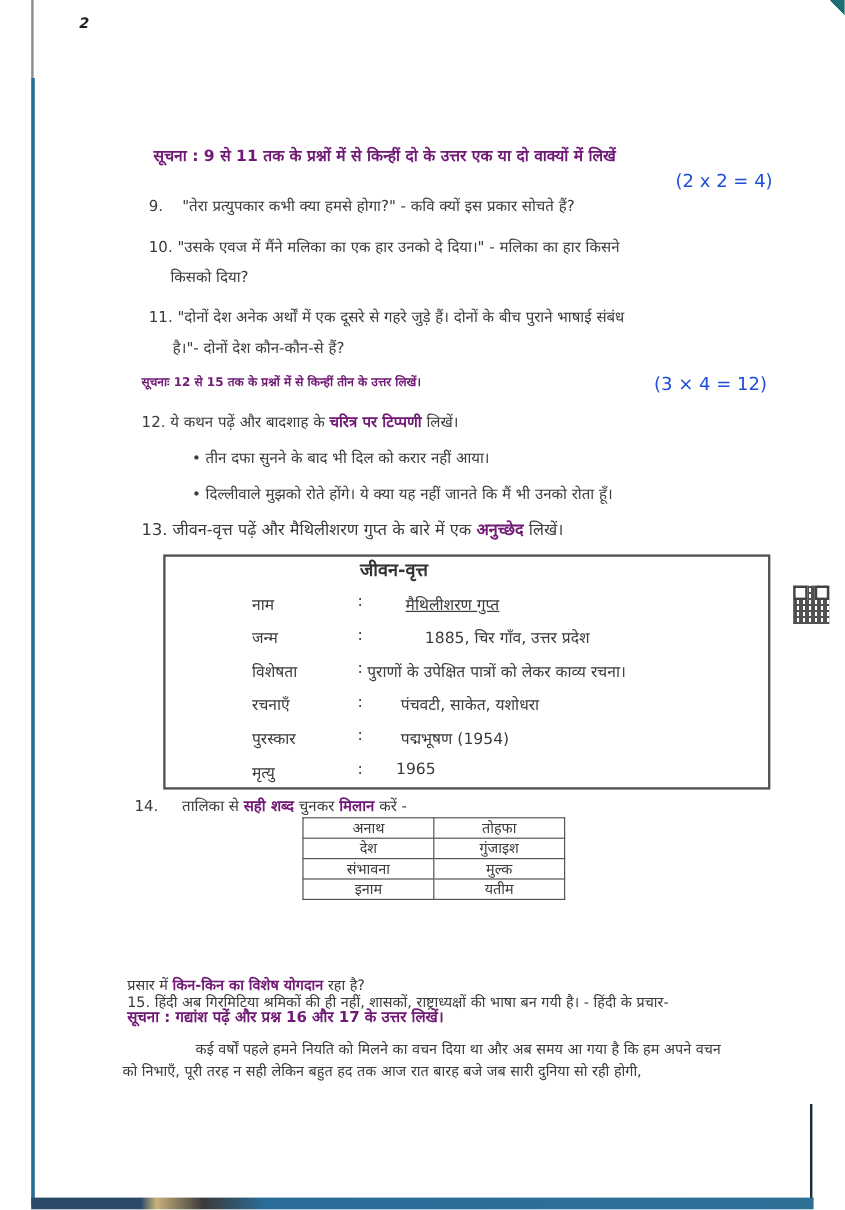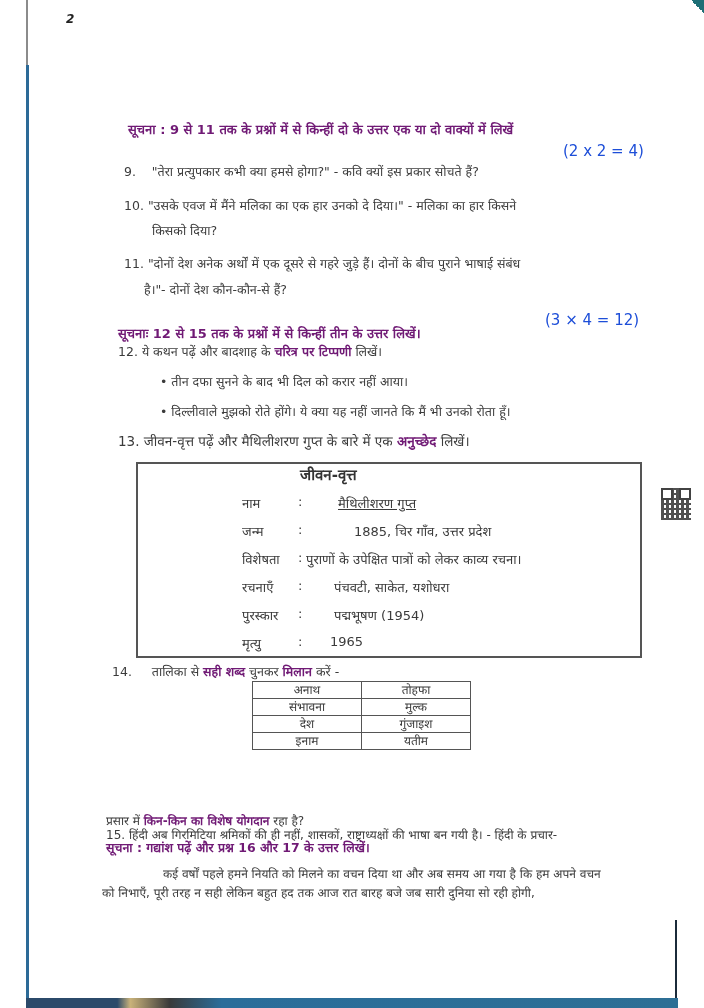--- a/index.html
+++ b/index.html
@@ -41,21 +41,21 @@
     position: absolute; font-size: 15px; color: #1d4ed8; font-family: "DejaVu Sans", sans-serif;
   }
   .bio-box {
     position: absolute; left: 136px; top: 462px; width: 506px; height: 196px;
     border: 2px solid #555; box-sizing: border-box;
   }
   .bio-title {
     position: absolute; left: 300px; top: 464px; font-size: 15px; font-weight: bold; color: #333;
   }
   .bio-row { position: absolute; font-size: 13px; color: #3b3b3b; white-space: nowrap; }
-  .bio-label { position: absolute; left: 242px; }
+  .bio-label { position: absolute; left: 210px; }
   .bio-colon { position: absolute; left: 298px; }
   .match-table {
     position: absolute; left: 252px; top: 681px; border-collapse: collapse;
     font-size: 12px; color: #3b3b3b;
   }
   .match-table td {
     border: 1.5px solid #555; width: 104px; height: 16px; padding: 0 2px;
     text-align: center; line-height: 16px;
   }
   .qr {
@@ -87,29 +87,29 @@
 
 <div class="line" style="left:124px; top:163px;">
   <span>9.</span>&nbsp;&nbsp;&nbsp;
   <span>"तेरा प्रत्युपकार कभी क्या हमसे होगा?" - कवि क्यों इस प्रकार सोचते हैं?</span>
 </div>
 
 <div class="line" style="left:124px; top:197px;">
   <span>10.</span>
   <span>"उसके एवज में मैंने मलिका का एक हार उनको दे दिया।" - मलिका का हार किसने</span>
 </div>
-<div class="line" style="left:152px; top:222px;">किसको दिया?</div>
+<div class="line" style="left:142px; top:222px;">किसको दिया?</div>
 
 <div class="line" style="left:124px; top:255px;">
   <span>11.</span>
   <span>"दोनों देश अनेक अर्थों में एक दूसरे से गहरे जुड़े हैं। दोनों के बीच पुराने भाषाई संबंध</span>
 </div>
 <div class="line" style="left:144px; top:281px;">है।"- दोनों देश कौन-कौन-से हैं?</div>
 
-<div class="line bold" style="left:118px; top:324px; font-size:13px;">सूचनाः 12 से 15 तक के प्रश्नों में से किन्हीं तीन के उत्तर लिखें।</div>
+<div class="line bold" style="left:118px; top:311px; font-size:10px;">सूचनाः 12 से 15 तक के प्रश्नों में से किन्हीं तीन के उत्तर लिखें।</div>
 <div class="marks" style="left:545px; top:311px;">(3 × 4 = 12)</div>
 
 <div class="line" style="left:118px; top:343px;">
   <span>12.</span>
   <span>ये कथन पढ़ें और बादशाह के </span><span class="bold">चरित्र पर टिप्पणी</span><span> लिखें।</span>
 </div>
 <div class="line" style="left:160px; top:373px;">• तीन दफा सुनने के बाद भी दिल को करार नहीं आया।</div>
 <div class="line" style="left:160px; top:403px;">• दिल्लीवाले मुझको रोते होंगे। ये क्या यह नहीं जानते कि मैं भी उनको रोता हूँ।</div>
 
 <div class="line" style="left:118px; top:432px; font-size:13.5px;">
@@ -156,26 +156,26 @@
   <span>तालिका से </span><span class="bold">सही शब्द</span><span> चुनकर </span><span class="bold">मिलान</span><span> करें -</span>
 </div>
 
 <table class="match-table">
   <tbody>
       <tr>
     <td>अनाथ</td>
     <td>तोहफा</td>
   </tr>
   <tr>
+    <td>देश</td>
+    <td>गुंजाइश</td>
+  </tr>
+  <tr>
     <td>संभावना</td>
     <td>मुल्क</td>
-  </tr>
-  <tr>
-    <td>देश</td>
-    <td>गुंजाइश</td>
   </tr>
   <tr>
     <td>इनाम</td>
     <td>यतीम</td>
   </tr>
 </tbody>
   </table>
 
 <div class="line" style="left:106px; top:792px; font-size:12px;margin-top:34px;">
   <span>15.</span>

